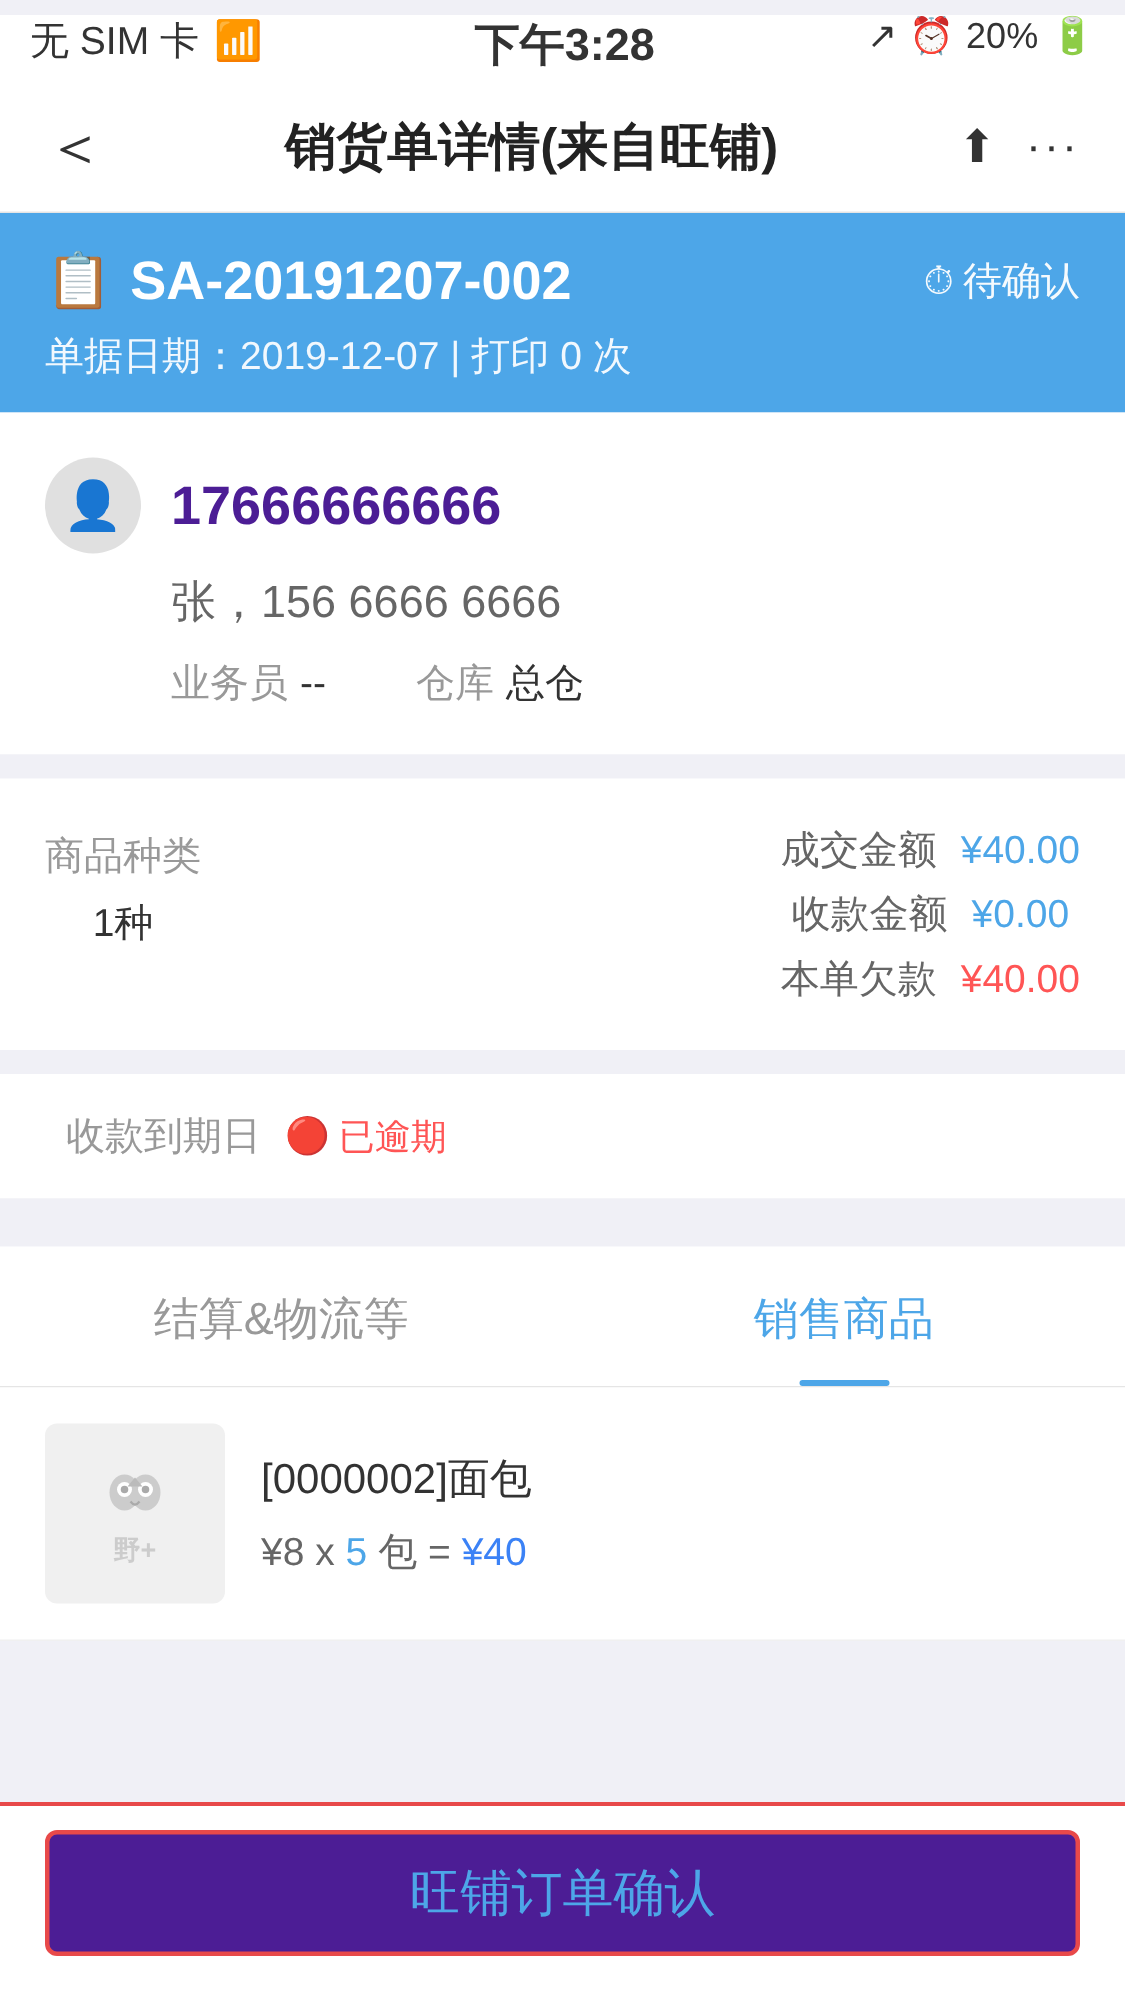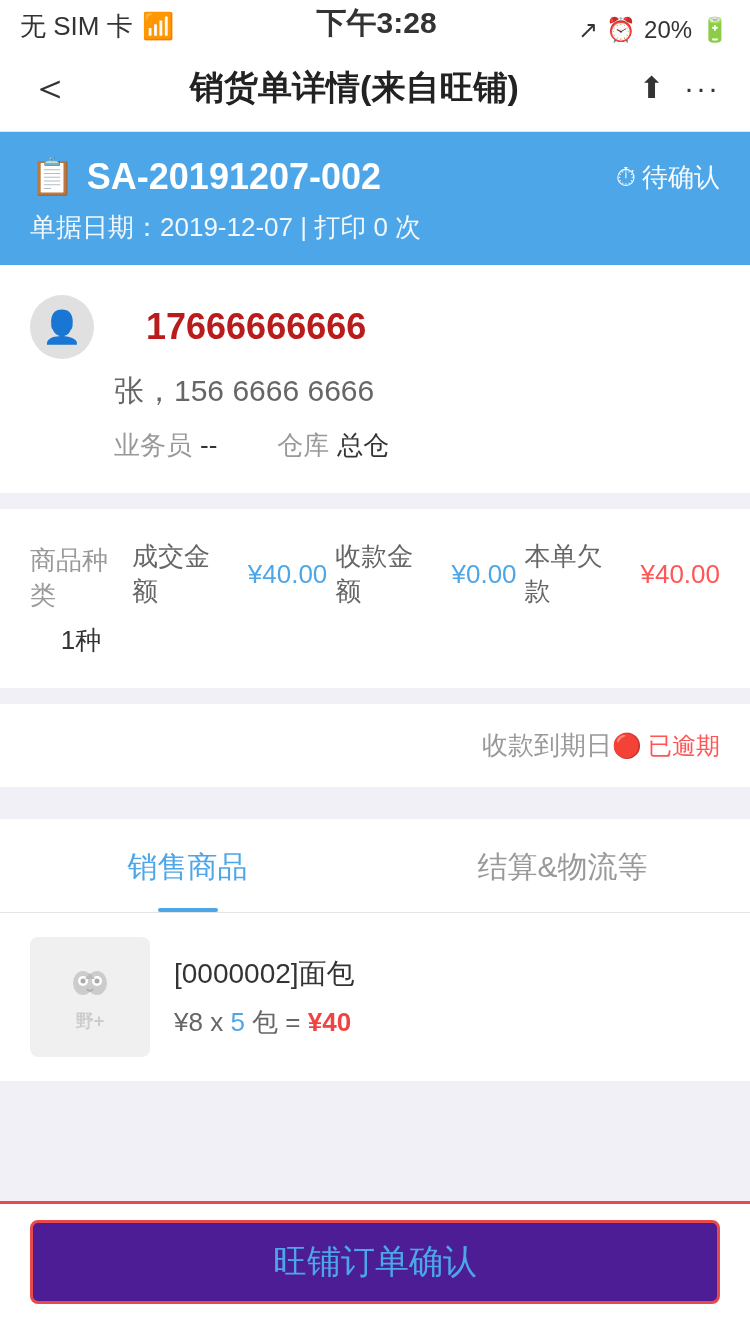--- a/index.html
+++ b/index.html
@@ -12,25 +12,26 @@
       font-size: 28px;
       color: #333;
       position: relative;
     }
 
     
     .status-bar {
       background: #fff;
       height: 44px;
       display: flex;
-      align-items: flex-end;
+      align-items: flex-start;
       justify-content: space-between;
       padding: 0 20px;
       font-size: 28px;
       font-weight: 500;
+      margin-top: 10px;
     }
     .status-left { display: flex; align-items: center; gap: 10px; font-size: 26px; }
     .status-center { font-size: 30px; font-weight: 600; }
     .status-right { display: flex; align-items: center; gap: 8px; font-size: 24px; }
 
     
     .nav-bar {
       background: #fff;
       height: 88px;
       display: flex;
@@ -93,22 +94,21 @@
       display: flex;
       align-items: center;
       justify-content: center;
       font-size: 32px;
       color: #999;
       flex-shrink: 0;
     }
     .customer-phone {
       font-size: 36px;
       font-weight: 600;
-      color: #b91c1c;
-      margin-left: 32px;
+      color: #4c1d95;
     }
     .customer-name { font-size: 30px; color: #666; margin-left: 84px; margin-bottom: 16px; }
     .customer-meta {
       display: flex;
       align-items: center;
       gap: 60px;
       margin-left: 84px;
       font-size: 26px;
       color: #666;
     }
@@ -138,43 +138,43 @@
       gap: 10px;
       font-size: 26px;
       color: #666;
       padding-top: 4px;
       flex-direction: column;
     }
     .stats-label { color: #999; }
     .stats-value { color: #333; font-weight: 500; }
     .stats-right {
       display: flex;
-      flex-direction: row;
+      flex-direction: column;
       align-items: center;
       gap: 8px;
     }
     .stat-row {
       display: flex;
       align-items: center;
       gap: 16px;
       font-size: 26px;
     }
     .stat-name { color: #666; }
     .stat-amount { color: #4da6e8; font-weight: 500; }
     .stat-amount.red { color: #f55; }
 
     
     .due-section {
       background: #fff;
-      padding: 24px 30px;
-      display: flex;
-      align-items: center;
+      padding: 24px 44px;
+      display: flex;
+      align-items: center;
+      gap: 16px;
       font-size: 26px;
       color: #666;
-      justify-content: flex-end;
     }
     .due-label { color: #999; }
     .due-date { color: #333; }
     .overdue-badge {
       background: #fff;
       color: #f55;
       font-size: 24px;
       display: flex;
       align-items: center;
       gap: 6px;
@@ -249,21 +249,21 @@
       line-height: 1;
     }
     .product-thumb-text {
       font-size: 18px;
       color: #ccc;
       font-weight: 600;
     }
     .product-info { flex: 1; }
     .product-name { font-size: 28px; color: #333; margin-bottom: 12px; font-weight: 500; }
     .product-price-row { font-size: 26px; color: #666; }
-    .product-price-highlight { color: #ef4444; font-weight: 700; }
+    .product-price-highlight { color: #3b82f6; font-weight: 400; }
     .product-qty-highlight { color: #4da6e8; }
 
     
     .empty-space {
       background: #f0f0f6;
       flex: 1;
       min-height: 200px;
     }
 
     
@@ -387,25 +387,25 @@
     <span class="overdue-badge">
       <span>🔴</span>
       <span>已逾期</span>
     </span>
   </div>
 
   <div class="divider"></div>
 
   <div class="tabs-section">
     <div class="tabs-row">
+      <div class="tab-item">
+        <span>结算&amp;物流等</span>
+      </div>
       <div class="tab-item active">
         <span>销售商品</span>
-      </div>
-      <div class="tab-item">
-        <span>结算&amp;物流等</span>
       </div>
     </div>
 
     <div class="product-list">
       <div class="product-item">
         <div class="product-thumb">
           <div class="product-thumb-inner">
             <div class="product-thumb-owl">
               
               <svg width="50" height="40" viewBox="0 0 50 40" fill="none" xmlns="http://www.w3.org/2000/svg">

